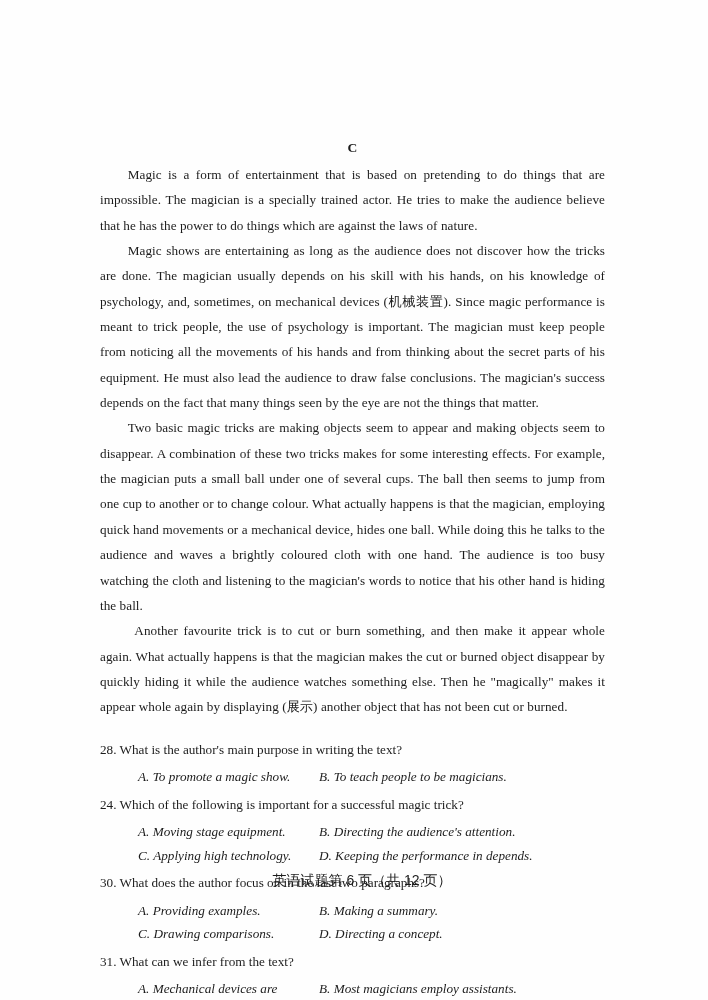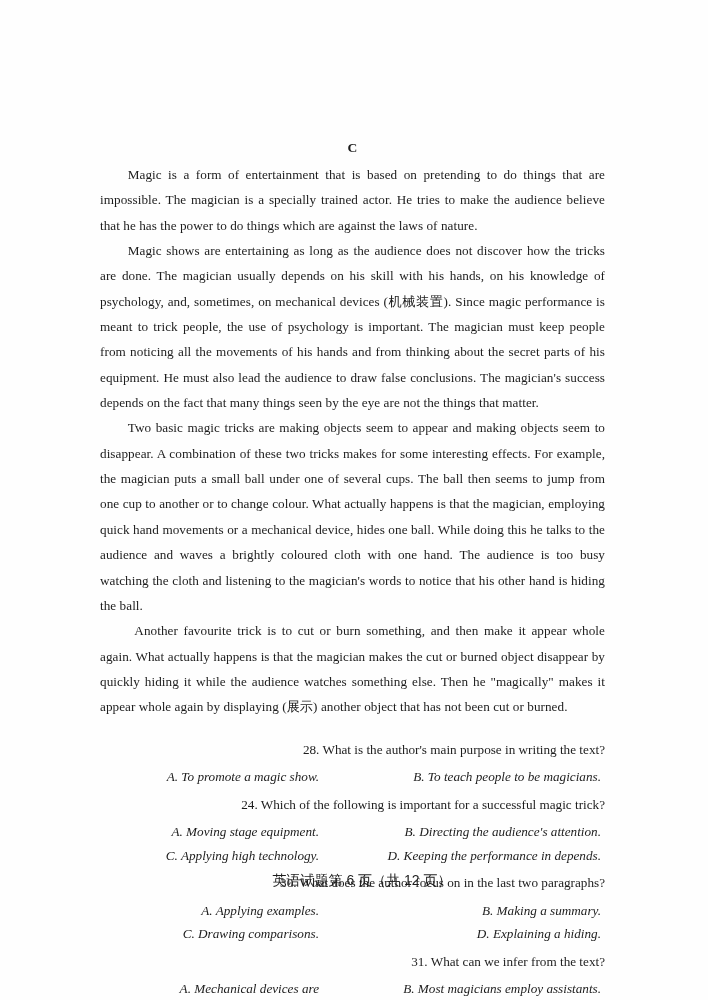--- a/index.html
+++ b/index.html
@@ -48,21 +48,20 @@
     letter-spacing: 0.05px;
   }
   .para.indent-wide {
     text-indent: 2.6em;
   }
   .questions {
     margin-top: 18px;
   }
   .q-block {
     margin-bottom: 2px;
-    text-align: right;
   }
   .q-stem {
     font-size: 13.2px;
     line-height: 1.78;
     margin: 0 0 0 0;
     color: #1c1c1c;
   }
   .q-options {
     display: block;
     margin: 4px;
@@ -136,26 +135,26 @@
             <span class="opt opt-c">C. Applying high technology.</span>
             <span class="opt opt-d">D. Keeping the performance in depends.</span>
           </div>
         </div>
       </div>
 
       <div class="q-block">
         <p class="q-stem">30. What does the author focus on in the last two paragraphs?</p>
         <div class="q-options">
           <div class="opt-row">
-            <span class="opt opt-a">A. Applying examples.</span>
+            <span class="opt opt-a">A. Providing examples.</span>
             <span class="opt opt-b">B. Making a summary.</span>
           </div>
           <div class="opt-row">
             <span class="opt opt-c">C. Drawing comparisons.</span>
-            <span class="opt opt-d">D. Explaining a hiding.</span>
+            <span class="opt opt-d">D. Directing a concept.</span>
           </div>
         </div>
       </div>
 
       <div class="q-block">
         <p class="q-stem">31. What can we infer from the text?</p>
         <div class="q-options">
           <div class="opt-row">
             <span class="opt opt-a">A. Mechanical devices are expensive.</span>
             <span class="opt opt-b">B. Most magicians employ assistants.</span>

